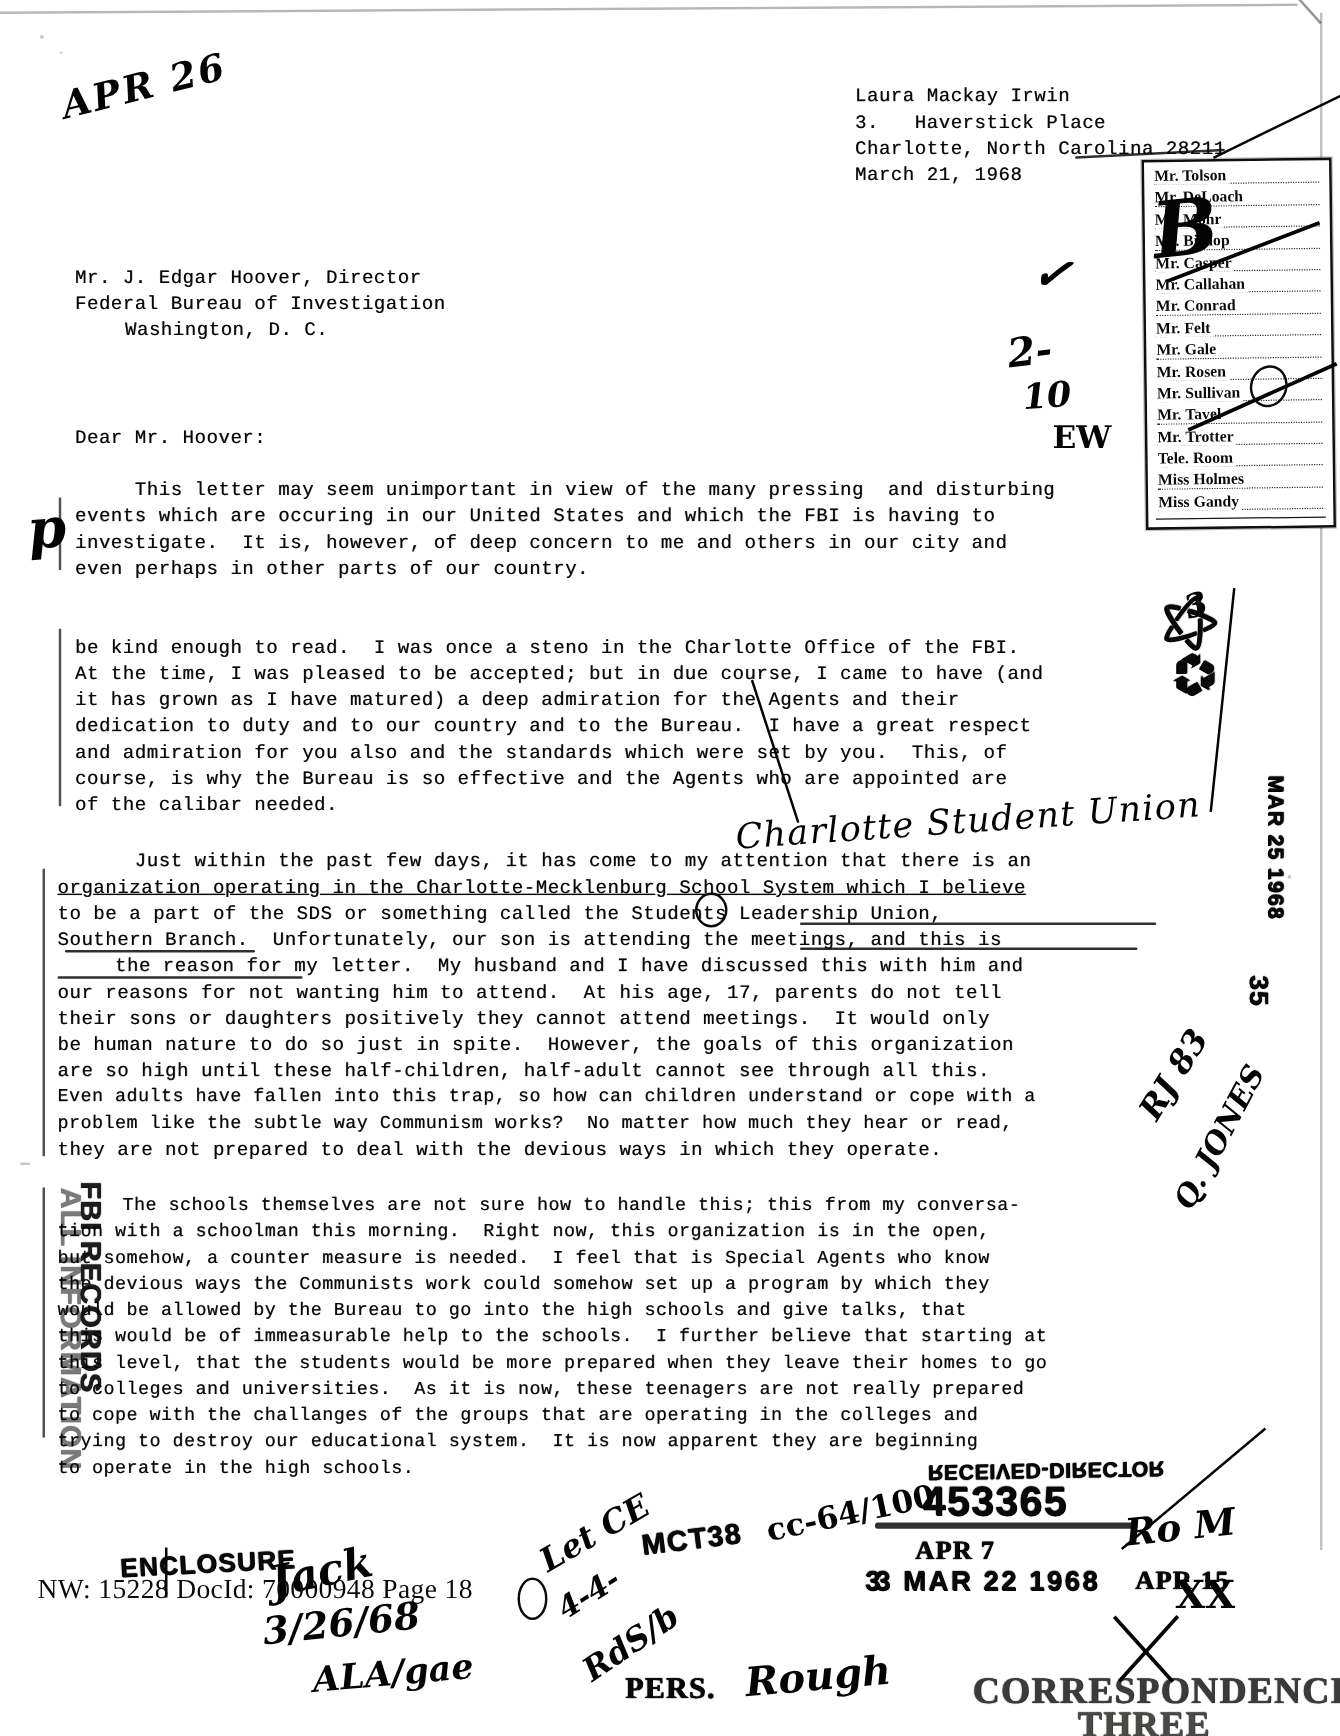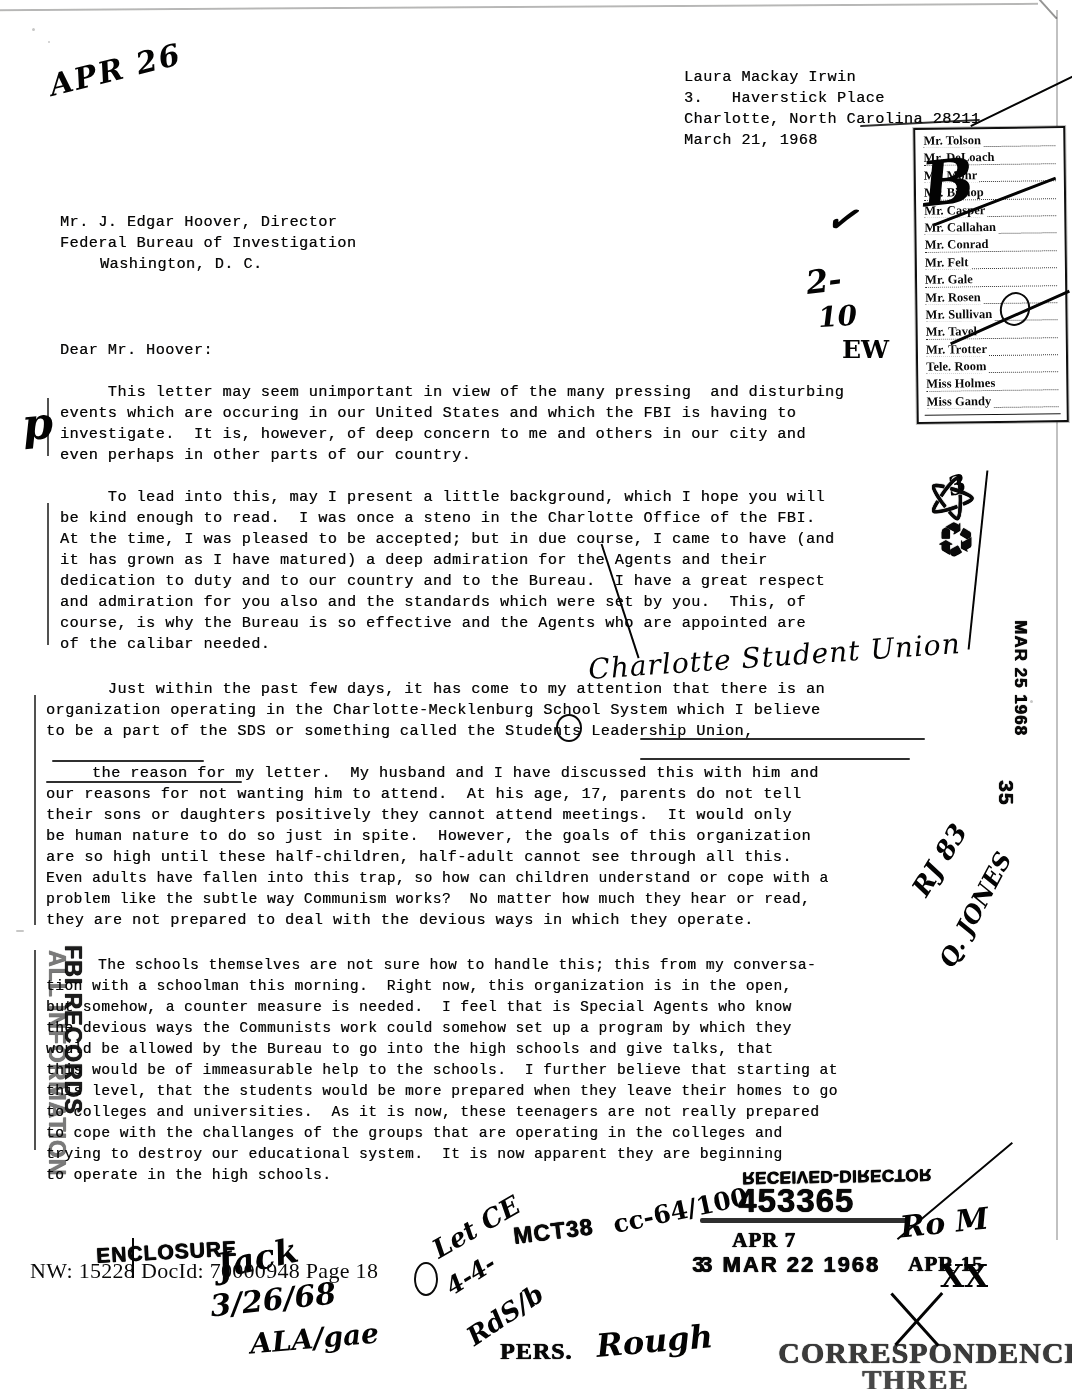--- a/index.html
+++ b/index.html
@@ -150,32 +150,32 @@
   <div class="typed" style="left:60px;top:233px;">Federal Bureau of Investigation</div>
   <div class="typed" style="left:60px;top:254px;margin-left:40px;">Washington, D. C.</div>
 
   <div class="typed" style="left:60px;top:340px;">Dear Mr. Hoover:</div>
 
   <div class="typed" style="left:60px;top:382px;">     This letter may seem unimportant in view of the many pressing  and disturbing</div>
   <div class="typed" style="left:60px;top:403px;font-family:Liberation Mono, monospace;">events which are occuring in our United States and which the FBI is having to</div>
   <div class="typed" style="left:60px;top:424px;">investigate.  It is, however, of deep concern to me and others in our city and</div>
   <div class="typed" style="left:60px;top:445px;">even perhaps in other parts of our country.</div>
 
-  <div class="typed" style="left:60px;top:487px;">     To lead into this, may I present a little background, which I hope you will</div>
   <div class="typed" style="left:60px;top:508px;">be kind enough to read.  I was once a steno in the Charlotte Office of the FBI.</div>
   <div class="typed" style="left:60px;top:529px;">At the time, I was pleased to be accepted; but in due course, I came to have (and</div>
   <div class="typed" style="left:60px;top:550px;">it has grown as I have matured) a deep admiration for the Agents and their</div>
   <div class="typed" style="left:60px;top:571px;">dedication to duty and to our country and to the Bureau.  I have a great respect</div>
   <div class="typed" style="left:60px;top:592px;">and admiration for you also and the standards which were set by you.  This, of</div>
   <div class="typed" style="left:60px;top:613px;">course, is why the Bureau is so effective and the Agents who are appointed are</div>
   <div class="typed" style="left:60px;top:634px;">of the calibar needed.</div>
 
   <div class="typed" style="left:60px;top:679px;">     Just within the past few days, it has come to my attention that there is an</div>
-  <div class="typed" style="left:46px;top:700px;">organization operating in the Charlotte-Mecklenburg School System which I believe</div>
+  <div class="typed" style="left:46px;top:700px;text-decoration:underline;">organization operating in the Charlotte-Mecklenburg School System which I believe</div>
   <div class="typed" style="left:46px;top:721px;">to be a part of the SDS or something called the Students Leadership Union,</div>
+  <div class="typed" style="left:46px;top:742px;">Southern Branch.  Unfortunately, our son is attending the meetings, and this is</div>
   <div class="typed" style="left:46px;top:763px;margin-left:46px;">the reason for my letter.  My husband and I have discussed this with him and</div>
   <div class="typed" style="left:46px;top:784px;">our reasons for not wanting him to attend.  At his age, 17, parents do not tell</div>
   <div class="typed" style="left:46px;top:805px;">their sons or daughters positively they cannot attend meetings.  It would only</div>
   <div class="typed" style="left:46px;top:826px;">be human nature to do so just in spite.  However, the goals of this organization</div>
   <div class="typed" style="left:46px;top:847px;">are so high until these half-children, half-adult cannot see through all this.</div>
   <div class="typed small" style="left:46px;top:868px;">Even adults have fallen into this trap, so how can children understand or cope with a</div>
   <div class="typed small" style="left:46px;top:889px;">problem like the subtle way Communism works?  No matter how much they hear or read,</div>
   <div class="typed" style="left:46px;top:910px;">they are not prepared to deal with the devious ways in which they operate.</div>
 
   <div class="typed small" style="left:52px;top:955px;">     The schools themselves are not sure how to handle this; this from my conversa-</div>

